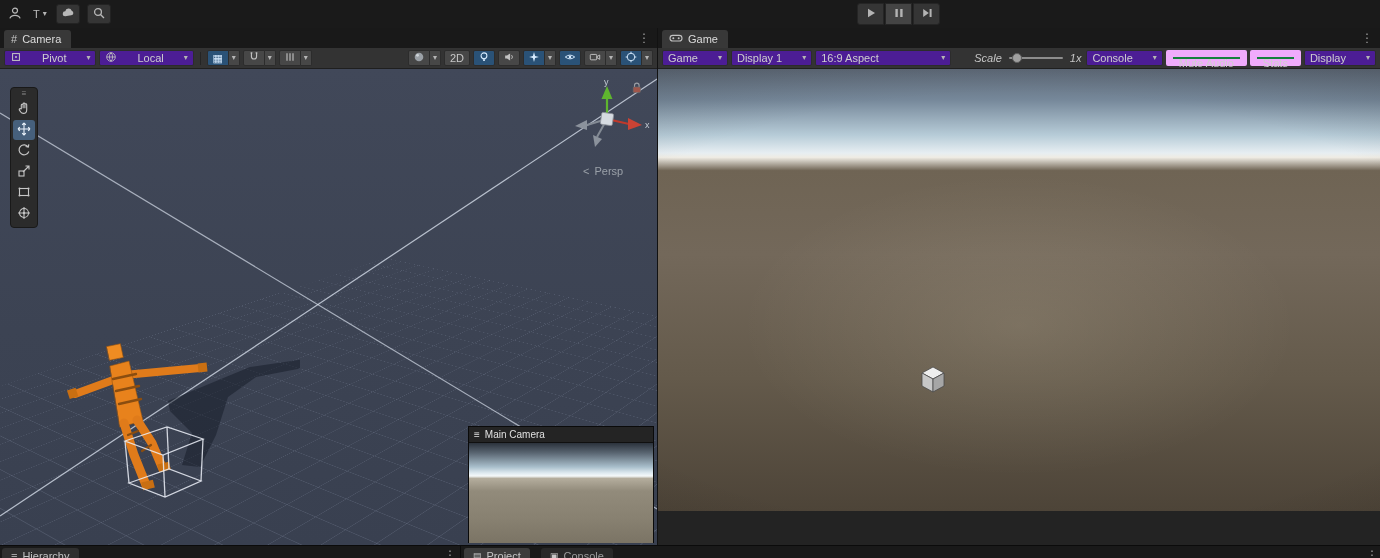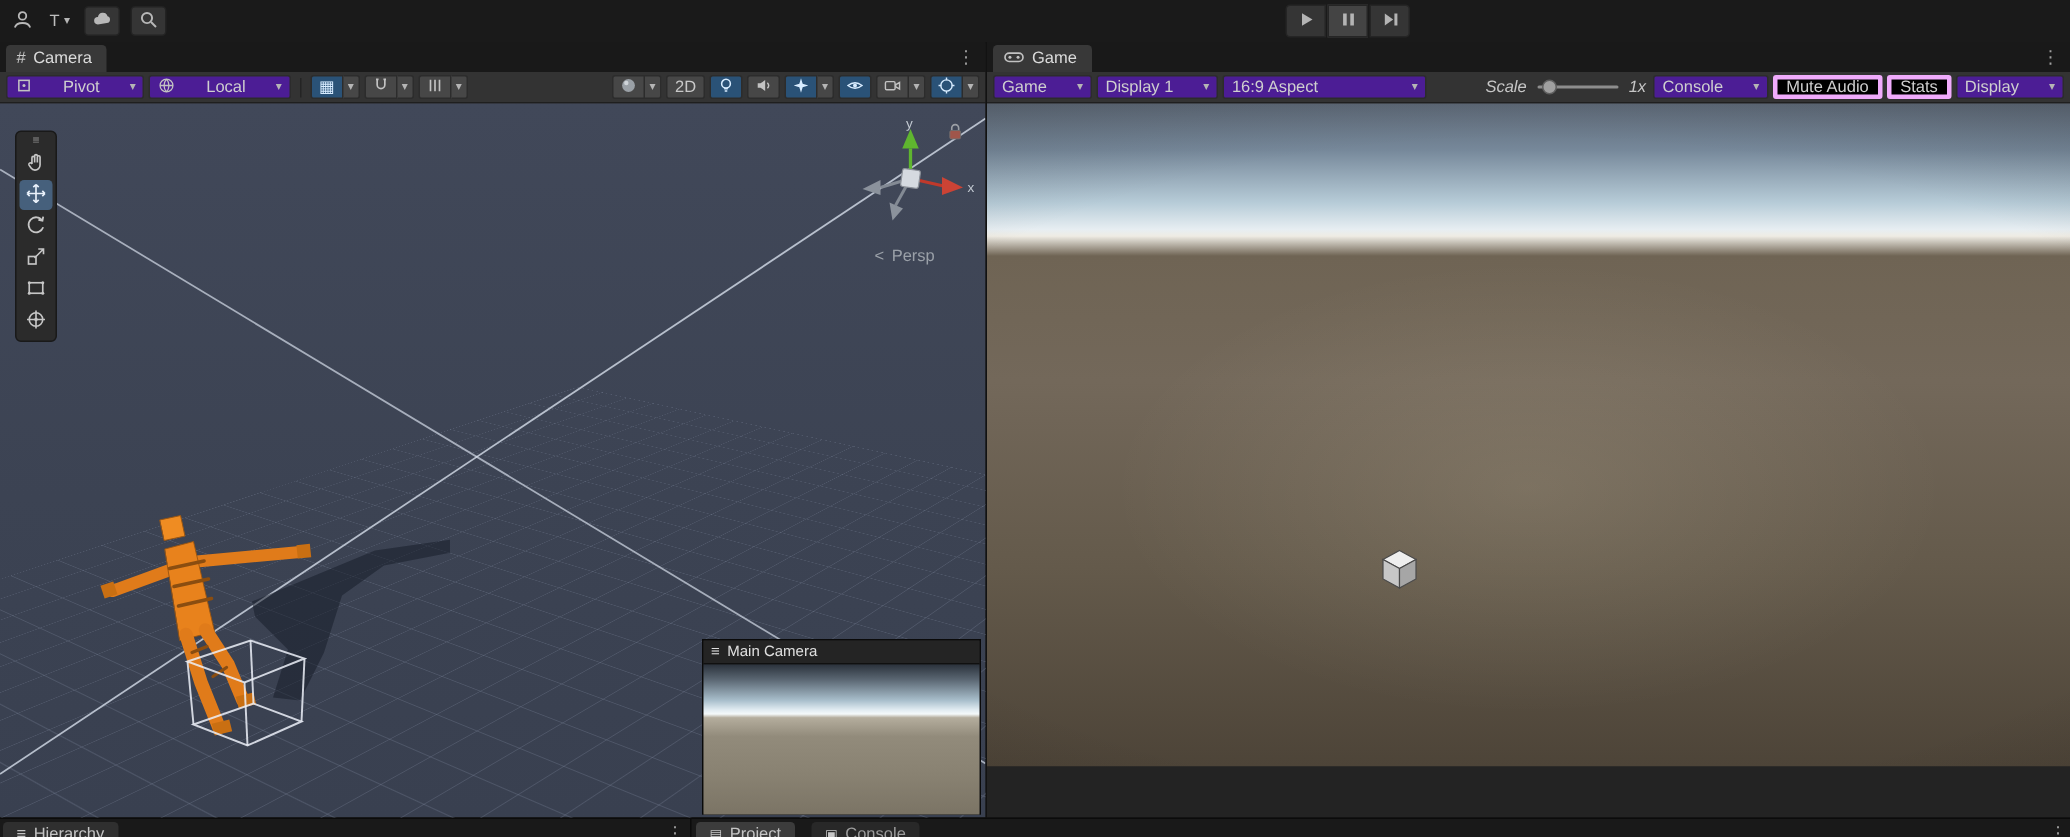--- a/index.html
+++ b/index.html
@@ -36,21 +36,21 @@
   .spacer{flex:1;}
   .grp{display:flex;}
   .tbtn{display:flex;align-items:center;justify-content:center;min-width:22px;height:16px;background:#474747;border:1px solid #2c2c2c;border-radius:2px 0 0 2px;}
   .tbtn.solo{border-radius:2px;}
   .mini{display:flex;align-items:center;justify-content:center;width:11px;height:16px;background:#474747;border:1px solid #2c2c2c;border-left:none;border-radius:0 2px 2px 0;}
   .tbtn.on{background:#2a5277;}
   .tbtn.on svg *{stroke:#d8ecff;}
   .tbtn.on svg .f{fill:#d8ecff;stroke:none;}
   .tbtn.on .glyph{color:#d8ecff;}
   .glyph{font-size:11px;line-height:11px;color:#c6c6c6;}
-  .flatbtn{display:flex;align-items:center;height:16px;padding:0 6px;background:#000000;border:3px solid #f0abfc;border-radius:2px;color:#cfcfcf;}
+  .flatbtn{display:flex;align-items:flex-start;height:16px;padding:0 6px;background:#15803d;border:7px solid #f0abfc;border-radius:2px;color:#cfcfcf;}
   .lbl{color:#c6c6c6;padding:0 2px;font-style:italic;}
 
   
   .scene-viewport{position:absolute;left:0;top:41px;width:657px;height:476px;overflow:hidden;
     background:linear-gradient(180deg,#414859 0%,#3c4353 55%,#394050 100%);}
   .grid-plane{position:absolute;left:-55%;top:-45%;width:280%;height:300%;
     background-image:linear-gradient(rgba(150,160,184,0.22) 1px, transparent 1px),
                      linear-gradient(90deg, rgba(150,160,184,0.22) 1px, transparent 1px);
     background-size:46px 46px;
     transform:perspective(820px) rotateX(54deg) rotateZ(34deg);transform-origin:50% 50%;}

